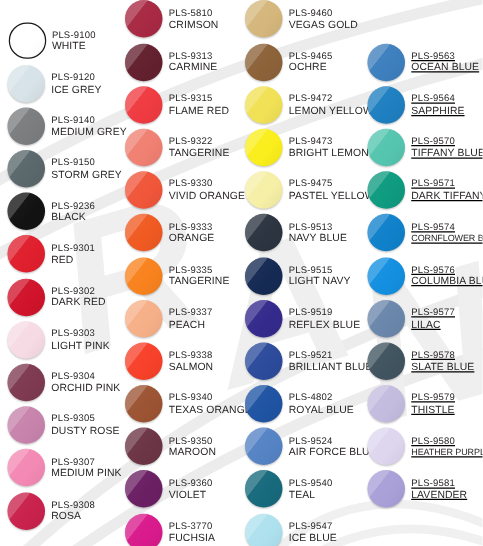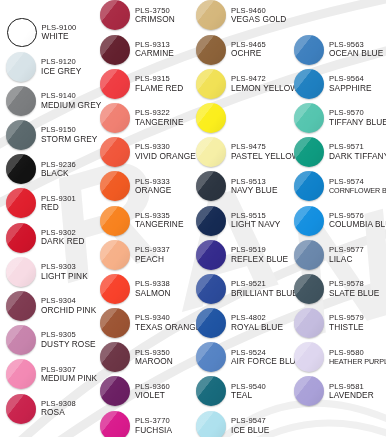--- a/index.html
+++ b/index.html
@@ -54,21 +54,21 @@
   .col {
     width: 96px;
     flex: 0 0 96px;
     display: flex;
     flex-direction: column;
     box-sizing: border-box;
   }
   .col.c1 { padding-left: 6px; }
   .col.c2 { padding-left: 4px; }
   .col.c3 { padding-left: 4px; }
-  .col.c4 { padding-left: 6px; }
+  .col.c4 { padding-left: 6px; text-decoration: underline; }
 
   .swatch-row {
     display: flex;
     align-items: center;
     height: 34.2px;
     flex: 0 0 34.2px;
   }
 
   .dot {
     width: 30px;
@@ -240,21 +240,21 @@
           <span class="name">ROSA</span>
         </div>
       </div>
 
     </div>
 
     <div class="col c2">
       <div class="swatch-row">
         <div class="dot" style="background-color: rgb(168, 41, 67);"></div>
         <div class="labels">
-          <span class="code">PLS-3750</span>
+          <span class="code">PLS-5810</span>
           <span class="name">CRIMSON</span>
         </div>
       </div>
       <div class="swatch-row">
         <div class="dot" style="background-color: rgb(99, 32, 46);"></div>
         <div class="labels">
           <span class="code">PLS-9313</span>
           <span class="name">CARMINE</span>
         </div>
       </div>
@@ -355,20 +355,24 @@
       </div>
       <div class="swatch-row">
         <div class="dot" style="background-color: rgb(241, 225, 85);"></div>
         <div class="labels">
           <span class="code">PLS-9472</span>
           <span class="name">LEMON YELLOW</span>
         </div>
       </div>
       <div class="swatch-row">
         <div class="dot" style="background-color: rgb(251, 238, 28);"></div>
+        <div class="labels">
+          <span class="code">PLS-9473</span>
+          <span class="name">BRIGHT LEMON</span>
+        </div>
       </div>
       <div class="swatch-row">
         <div class="dot" style="background-color: rgb(246, 239, 166);"></div>
         <div class="labels">
           <span class="code">PLS-9475</span>
           <span class="name">PASTEL YELLOW</span>
         </div>
       </div>
       <div class="swatch-row">
         <div class="dot" style="background-color: rgb(43, 52, 64);"></div>

